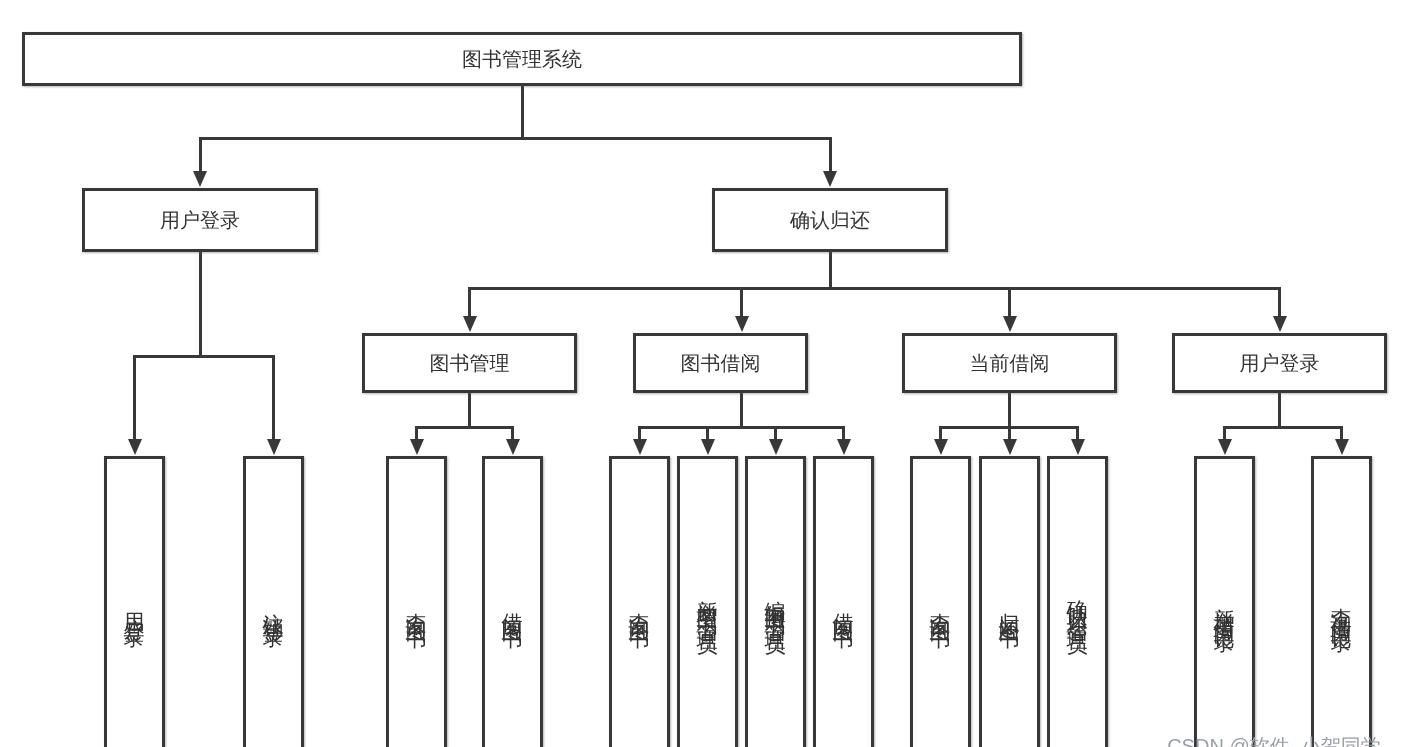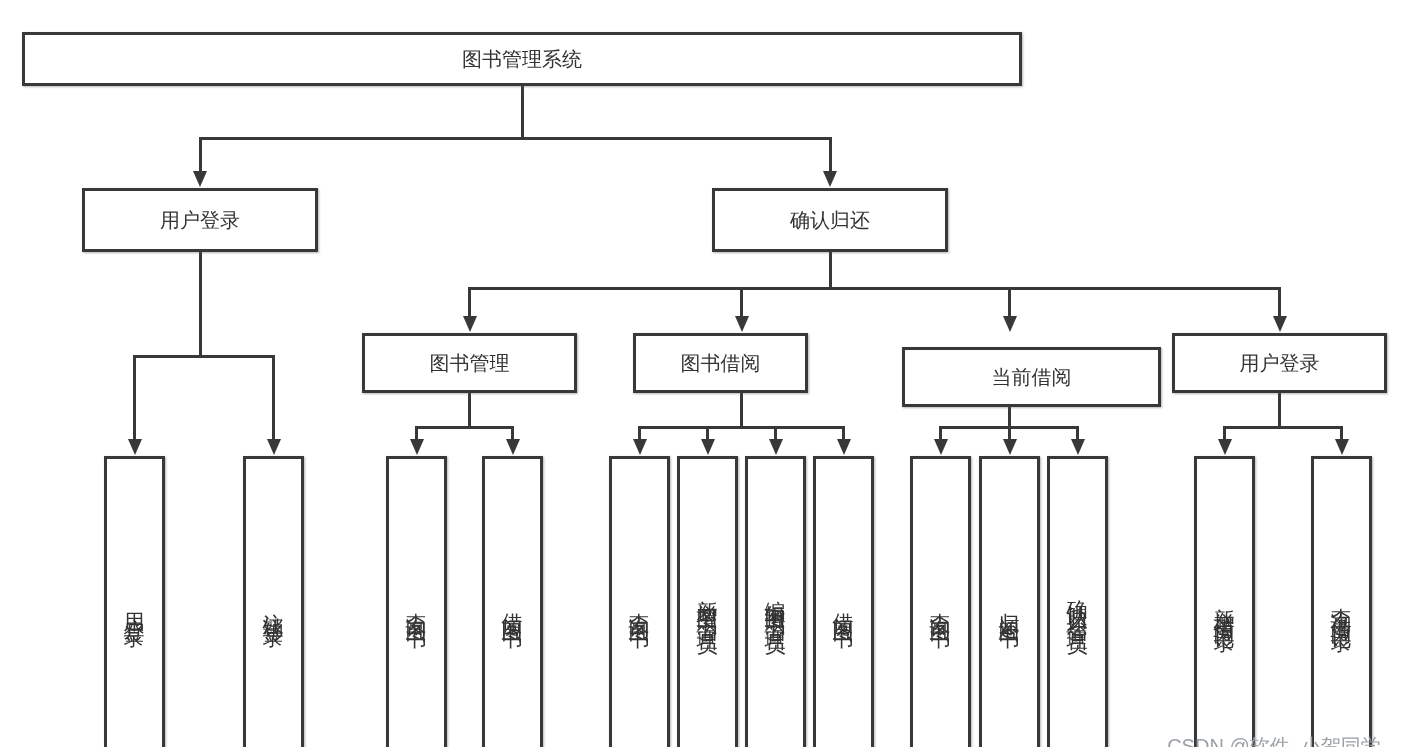--- a/index.html
+++ b/index.html
@@ -61,21 +61,21 @@
   <div class="node" style="left:712px;top:169px;width:236px;height:64px">
     <span class="lbl">确认归还</span>
   </div>
 
   <div class="node" style="left:362px;top:314px;width:215px;height:60px">
     <span class="lbl">图书管理</span>
   </div>
   <div class="node" style="left:633px;top:314px;width:175px;height:60px">
     <span class="lbl">图书借阅</span>
   </div>
-  <div class="node" style="left:902px;top:328px;width:259px;height:60px">
+  <div class="node" style="left:902px;top:314px;width:215px;height:60px">
     <span class="lbl">当前借阅</span>
   </div>
   <div class="node" style="left:1172px;top:314px;width:215px;height:60px">
     <span class="lbl">用户登录</span>
   </div>
 
   <div class="node leaf" style="left:104px;top:437px;width:61px;height:299px">
     <span class="lbl">用户登录</span>
   </div>
   <div class="node leaf" style="left:243px;top:437px;width:61px;height:299px">

